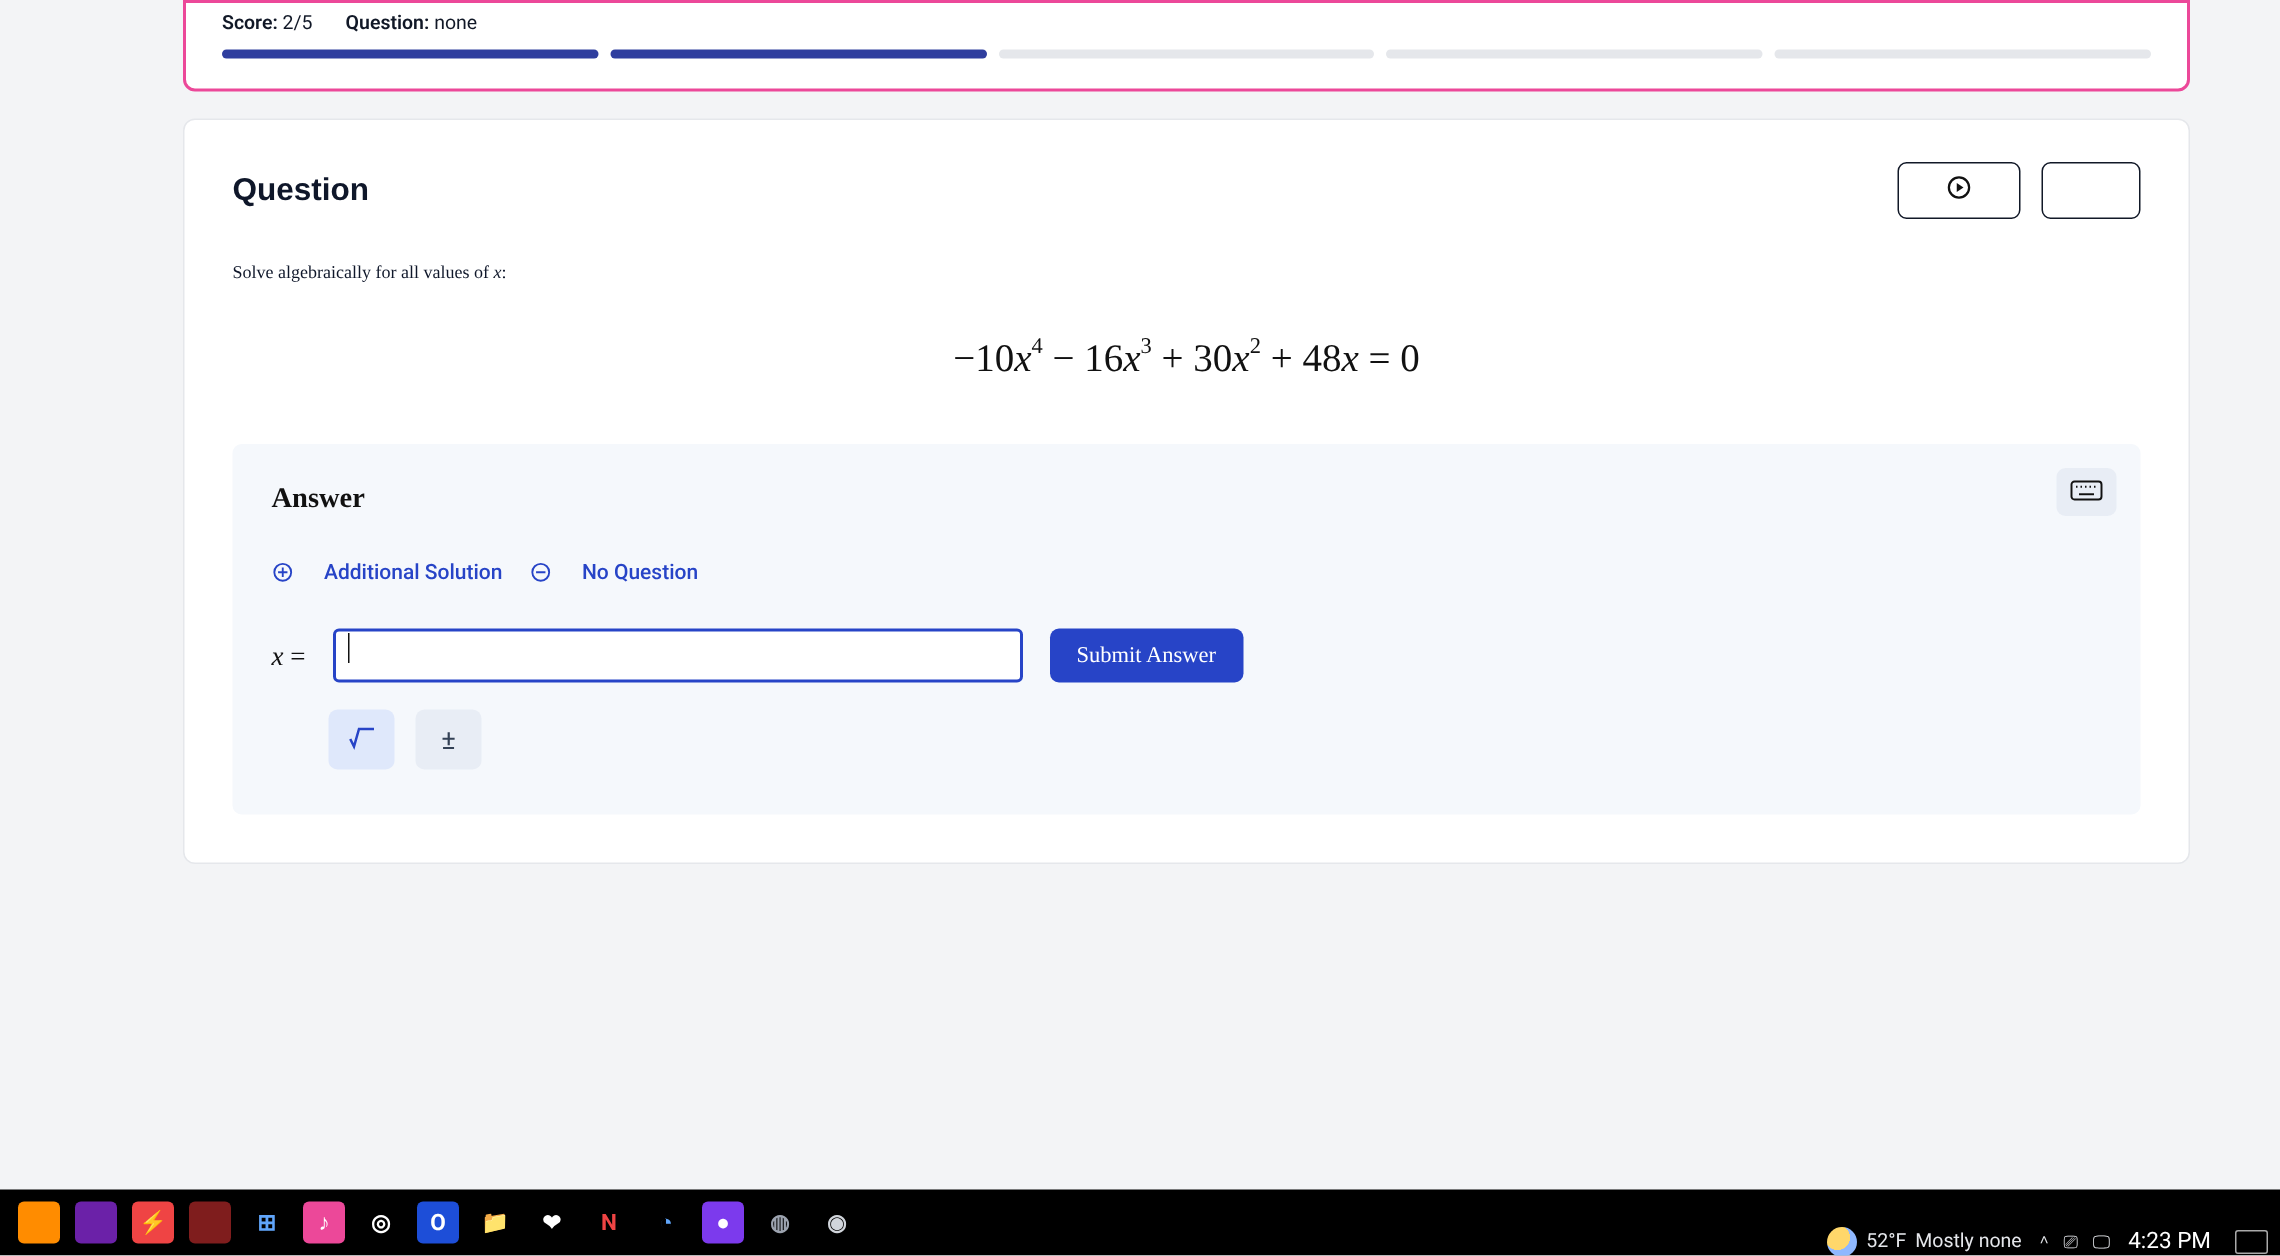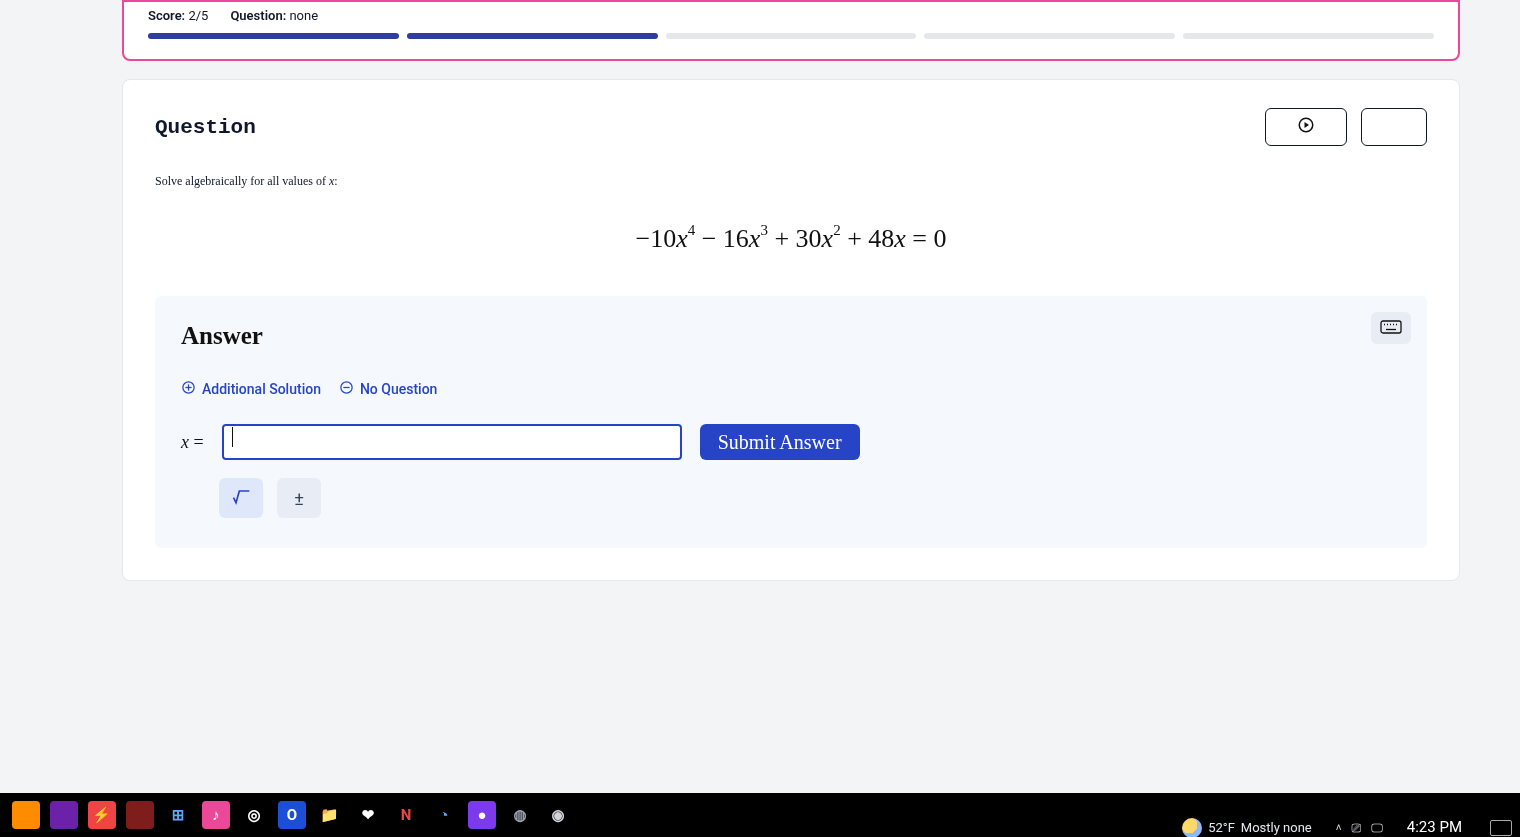--- a/index.html
+++ b/index.html
@@ -66,21 +66,21 @@
     padding: 28px 32px 32px 32px;
     position: relative;
   }
   .question-header {
     display: flex;
     align-items: center;
     justify-content: space-between;
     margin-bottom: 28px;
   }
   .question-title {
-    font-family: Liberation Mono, monospace;
+    font-family: Liberation Sans, sans-serif;
     font-size: 21px;
     font-weight: 700;
     color: #0f172a;
   }
   .question-actions { display: flex; gap: 14px; }
   .video-btn, .blank-btn {
     border: 1px solid #111827;
     background: #fff;
     border-radius: 6px;
     height: 38px;
@@ -114,21 +114,21 @@
 
   
   .answer-panel {
     background: #f5f8fc;
     border-radius: 6px;
     padding: 26px 26px 30px 26px;
     position: relative;
   }
   .answer-title {
     font-family: Georgia, "Times New Roman", serif;
-    font-size: 25px;
+    font-size: 19px;
     font-weight: 700;
     margin-bottom: 30px;
   }
   .keyboard-btn {
     position: absolute;
     top: 16px;
     right: 16px;
     width: 40px;
     height: 32px;
     background: #e8edf5;
@@ -142,22 +142,21 @@
   .answer-links {
     display: flex;
     gap: 18px;
     align-items: center;
     margin-bottom: 26px;
     font-size: 14px;
   }
   .answer-links .link {
     color: #2744c7;
     display: inline-flex;
-    align-items: center;
-    gap: 6px;
+    gap: 20px;
     cursor: pointer;
     font-weight: 500;
   }
   .answer-links .link svg { width: 15px; height: 15px; }
 
   .input-row {
     display: flex;
     align-items: center;
     gap: 18px;
     margin-bottom: 18px;
@@ -184,21 +183,21 @@
     background: #111;
     vertical-align: middle;
     animation: blink 1s step-end infinite;
   }
   @keyframes blink { 50% { opacity: 0; } }
 
   .submit-btn {
     background: #2744c7;
     color: #fff;
     font-family: Georgia, "Times New Roman", serif;
-    font-size: 20px;
+    font-size: 15px;
     border: none;
     border-radius: 6px;
     height: 36px;
     padding: 0 18px;
     cursor: pointer;
   }
 
   .tool-row {
     display: flex;
     gap: 14px;
@@ -243,21 +242,21 @@
   }
   .tb-left { display: flex; align-items: center; gap: 10px; padding-left: 4px; }
   .tb-icon {
     width: 28px; height: 28px;
     border-radius: 4px;
     display: flex; align-items: center; justify-content: center;
     cursor: pointer;
     font-size: 15px;
     font-weight: 700;
   }
-  .tb-right { display: flex; align-items: center; gap: 24px; margin-top: 25px; }
+  .tb-right { display: flex; align-items: center; gap: 12px; margin-top: 25px; }
   .weather {
     display: flex; align-items: center; gap: 6px;
     font-size: 13px; color: #e5e7eb;
   }
   .weather-icon {
     width: 20px; height: 20px; border-radius: 50%;
     background: radial-gradient(circle at 35% 35%, #ffd76a 0 45%, #8fb8ff 46% 100%);
   }
   .tray { display:flex; align-items:center; gap:10px; color:#e5e7eb; font-size:12px;}
   .tray .caret { font-size: 10px; }

